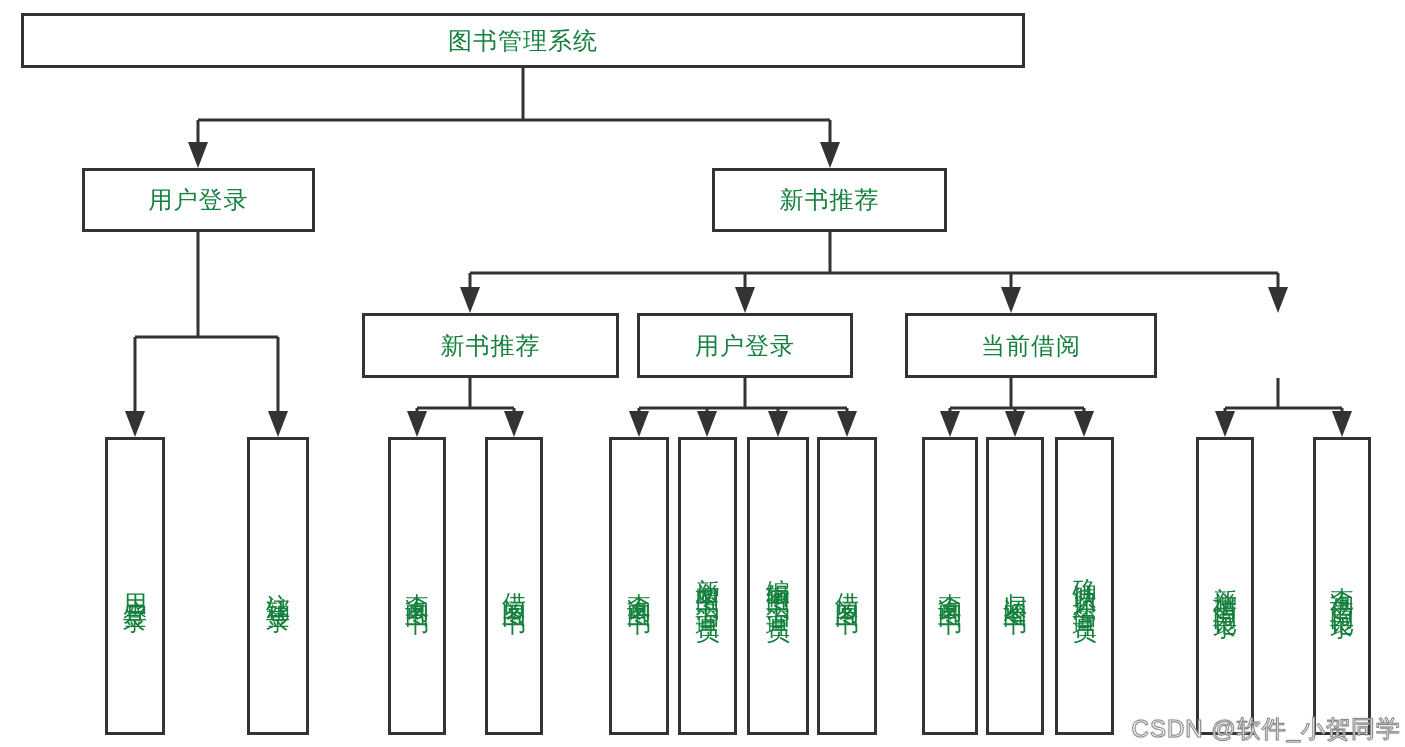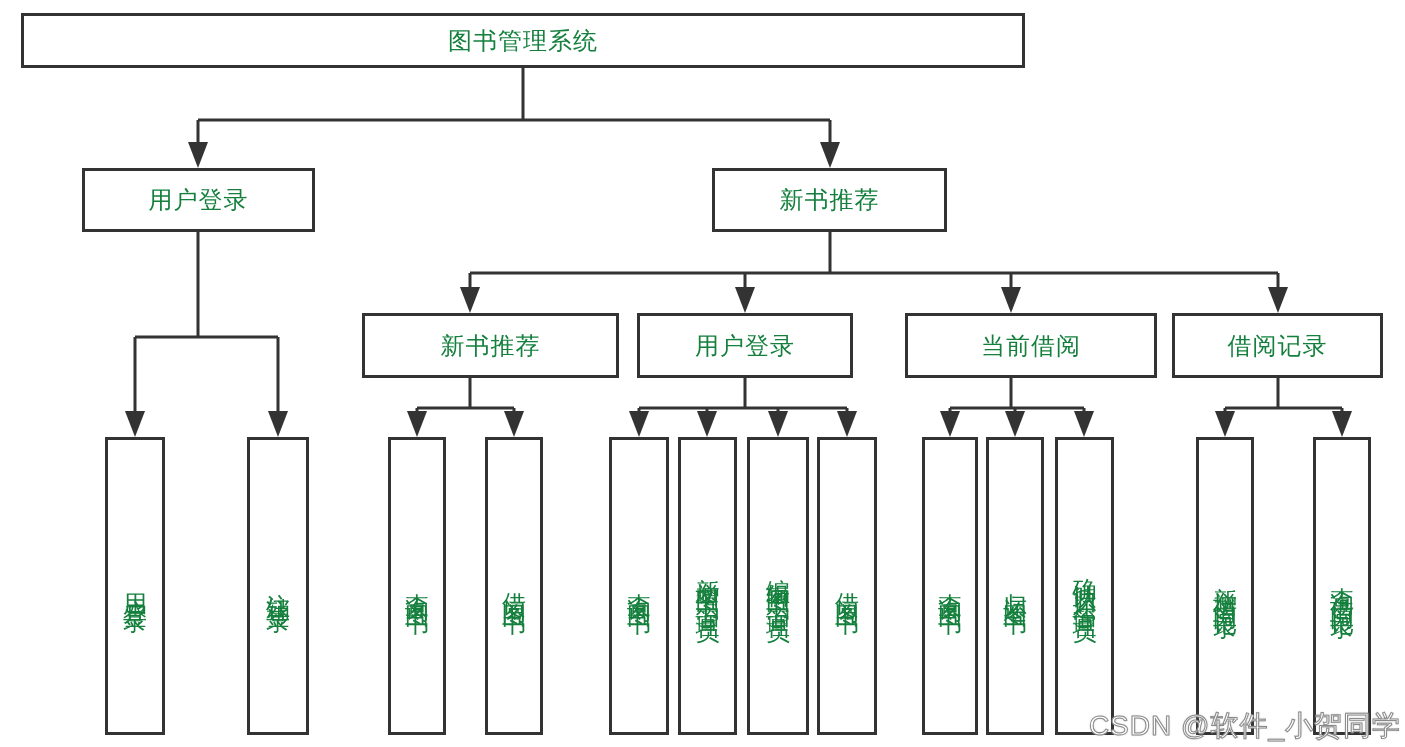--- a/index.html
+++ b/index.html
@@ -39,21 +39,21 @@
   .node.v {
     writing-mode: vertical-rl;
     letter-spacing: 6px;
     line-height: 1;
     padding: 8px 0;
   }
   .watermark {
     position: absolute;
     right: 4px;
     bottom: 2px;
-    font-size: 28px;
+    font-size: 24px;
     color: #ffffff;
     -webkit-text-stroke: 1px #8a8a8a;
     text-shadow: 0 0 2px #9a9a9a;
     letter-spacing: 1px;
     z-index: 3;
     white-space: nowrap;
   }
 </style>
 </head>
 <body>
@@ -108,21 +108,20 @@
   </svg>
 
   <div class="node" style="left:21px; top:13px; width:1004px; height:55px">图书管理系统</div>
 
   <div class="node" style="left:82px; top:168px; width:233px; height:64px">用户登录</div>
   <div class="node" style="left:712px; top:168px; width:235px; height:64px">新书推荐</div>
 
   <div class="node" style="left:362px; top:313px; width:257px; height:65px">新书推荐</div>
   <div class="node" style="left:637px; top:313px; width:216px; height:65px">用户登录</div>
   <div class="node" style="left:905px; top:313px; width:252px; height:65px">当前借阅</div>
-  <div class="node" style="left:1172px; top:313px; width:211px; height:65px">借阅记录</div>
 
   <div class="node v" style="left:105px; top:437px; width:60px; height:298px">用户登录</div>
   <div class="node v" style="left:247px; top:437px; width:62px; height:298px">注销登录</div>
 
   <div class="node v" style="left:388px; top:437px; width:58px; height:298px">查询图书</div>
   <div class="node v" style="left:485px; top:437px; width:58px; height:298px">借阅图书</div>
 
   <div class="node v" style="left:609px; top:437px; width:60px; height:298px">查询图书</div>
   <div class="node v" style="left:678px; top:437px; width:59px; height:298px">新增图书（管理员）</div>
   <div class="node v" style="left:747px; top:437px; width:62px; height:298px">编辑图书（管理员）</div>

